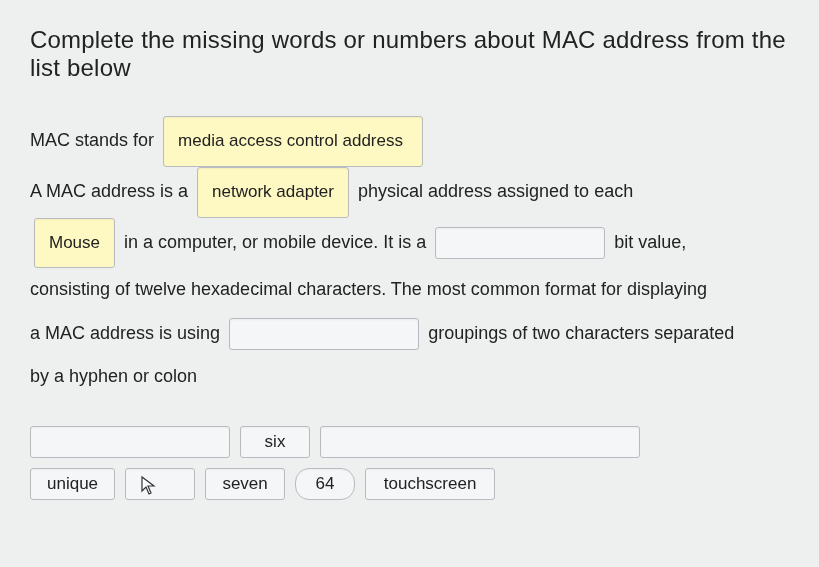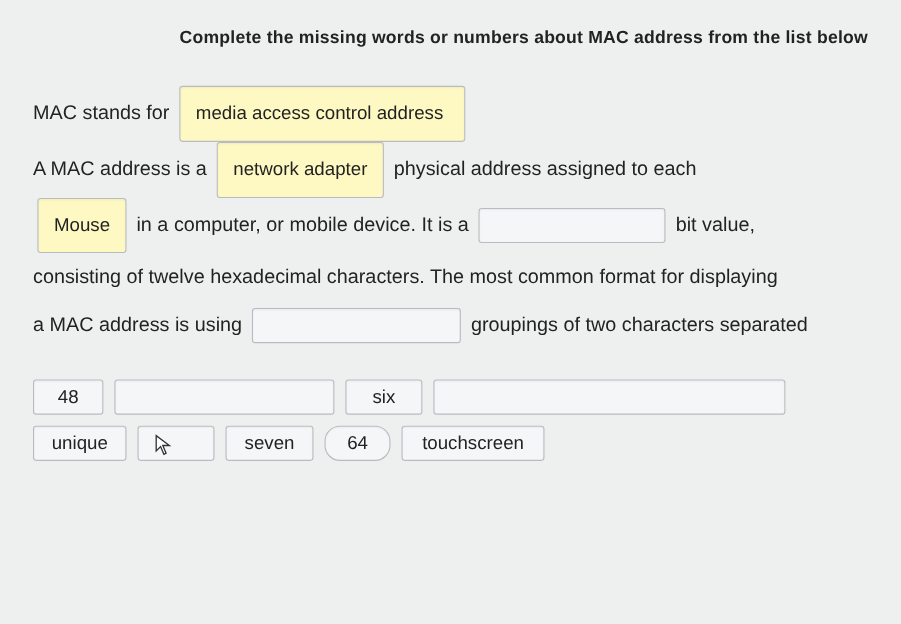--- a/index.html
+++ b/index.html
@@ -8,25 +8,24 @@
     width: 819px; height: 567px;
     background: #eef0f0;
     font-family: "Comic Sans MS", "Comic Sans", cursive, sans-serif;
     color: #222;
   }
   .page {
     padding: 26px 30px 20px 30px;
     position: relative;
   }
   .title {
-    font-weight: bold;
-    font-size: 16px;
+    font-weight: normal;
+    font-size: 24px;
     margin-bottom: 34px;
     letter-spacing: 0.2px;
-    text-align: right;
   }
   .paragraph {
     font-size: 18px;
     line-height: 2.4;
   }
   .blank, .filled {
     display: inline-block;
     vertical-align: middle;
     border: 1px solid #b8bcc0;
     background: #fef9c3;
@@ -94,25 +93,25 @@
     <span class="seg">in a computer, or mobile device. It is a</span>
     <span class="blank empty" style="min-width:170px"></span>
     <span class="seg">bit value,</span>
     <br>
     <span>consisting of twelve hexadecimal characters. The most common format for displaying</span>
     <br>
     <span class="seg">a MAC address is using</span>
     <span class="blank empty" style="min-width:190px"></span>
     <span class="seg">groupings of two characters separated</span>
     <br>
+    <span class="seg">by a hyphen or colon</span>
   </div>
 
   <div class="wordbank">
     <div class="wb-row">
-      <span class="wb-item w48">48</span>
       <span class="wb-empty wlong1"></span>
       <span class="wb-item wsix">six</span>
       <span class="wb-empty wlong2"></span>
     </div>
     <div class="wb-row">
       <span class="wb-item wunique">unique</span>
       <span class="wb-empty wcursorbox">
         <svg class="cursor-svg" width="18" height="22" viewBox="0 0 18 22">
           <path d="M2 2 L2 16 L6 12 L9 19 L11 18 L8 11 L14 11 Z" fill="#fff" stroke="#333" stroke-width="1.2"></path>
         </svg>

